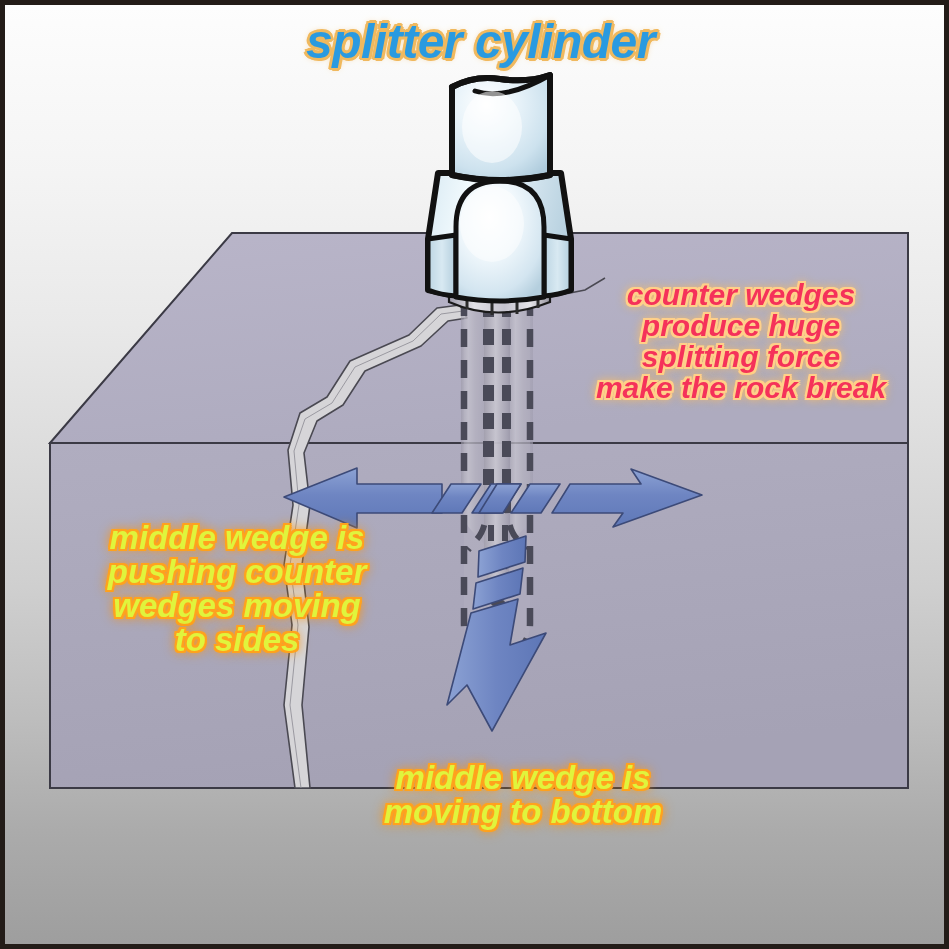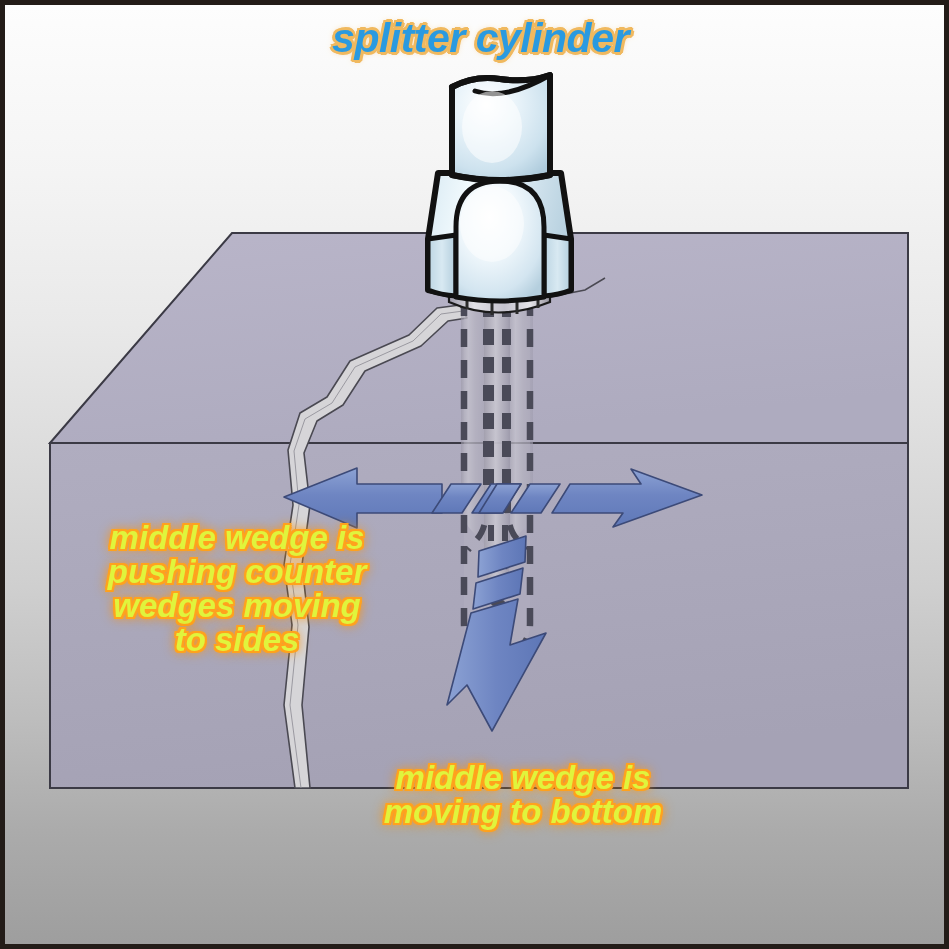--- a/index.html
+++ b/index.html
@@ -45,21 +45,21 @@
     font-weight: bold;
     line-height: 1.03;
     text-align: center;
     white-space: pre-line;
     user-select: none;
   }
   #title-caption {
     left: 0;
     right: 0;
     top: 12px;
-    font-size: 41px;
+    font-size: 48px;
     letter-spacing: -0.5px;
     color: #2a9ae0;
     text-shadow:
        2px 0 0 #f0b95f, -2px 0 0 #f0b95f, 0 2px 0 #f0b95f, 0 -2px 0 #f0b95f,
        2px 2px 0 #f0b95f, -2px 2px 0 #f0b95f, 2px -2px 0 #f0b95f, -2px -2px 0 #f0b95f,
        3px 1px 0 #f0b95f, -3px 1px 0 #f0b95f, 1px 3px 0 #f0b95f, 1px -3px 0 #f0b95f,
        0 0 7px #f3c57d;
     padding-left: 12px;
   }
   #counter-wedge-caption {
@@ -247,20 +247,24 @@
 
         <path d="M 447,170 Q 495,181 545,170" fill="none" stroke="#111111" stroke-width="6" stroke-linecap="round"></path>
 
         <ellipse cx="487" cy="122" rx="30" ry="36" fill="#ffffff" opacity="0.55"></ellipse>
         <ellipse cx="487" cy="219" rx="32" ry="38" fill="#ffffff" opacity="0.48"></ellipse>
       </g>
     </svg>
 
     <div class="caption" id="title-caption">splitter cylinder</div>
 
+    <div class="caption" id="counter-wedge-caption">counter wedges
+produce huge
+splitting force
+make the rock break</div>
 
     <div class="caption" id="middle-wedge-side-caption">middle wedge is
 pushing counter
 wedges moving
 to sides</div>
 
     <div class="caption" id="middle-wedge-bottom-caption">middle wedge is
 moving to bottom</div>
   </div>
 </div>

